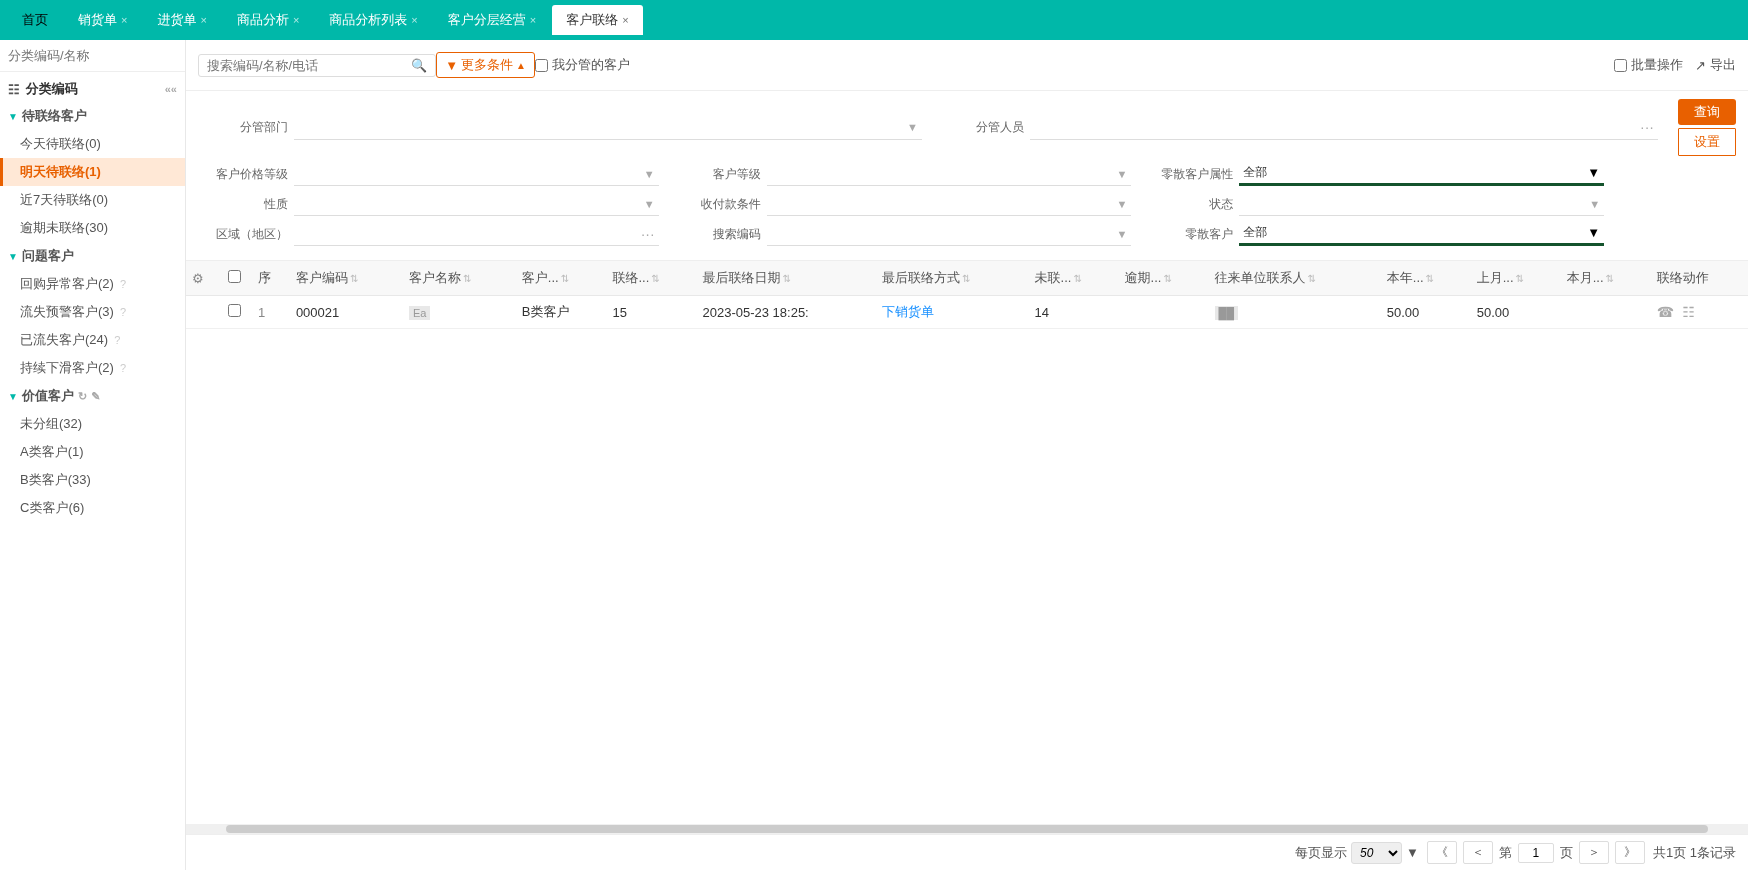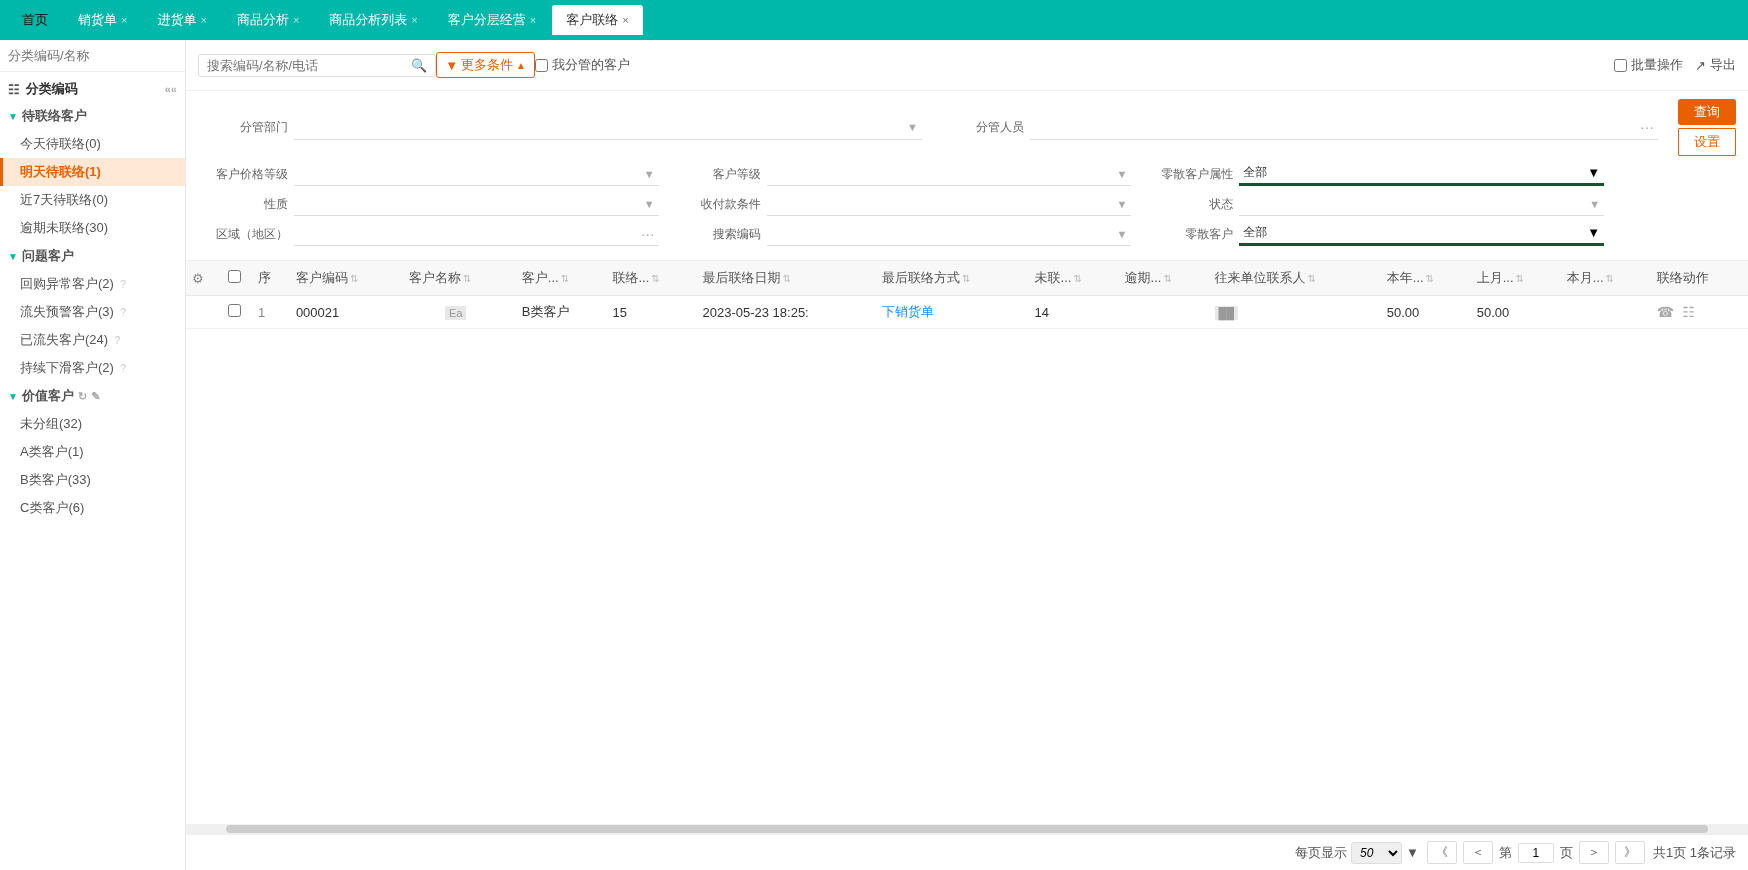--- a/index.html
+++ b/index.html
@@ -334,21 +334,21 @@
             <th>本月...<span class="sort-icon">⇅</span></th>
             <th>联络动作</th>
           </tr>
         </thead>
         <tbody>
           <tr>
             <td></td>
             <td><input type="checkbox" style=""></td>
             <td><span class="row-num">1</span></td>
             <td><span>000021</span></td>
-            <td><span style="background:#e8e8e8; color:#999; padding:1px 4px; font-size:11px;margin-left:36px;">Ea</span></td>
+            <td><span style="background:#e8e8e8; color:#999; padding:1px 4px; font-size:11px;">Ea</span></td>
             <td>B类客户</td>
             <td>15</td>
             <td>2023-05-23 18:25:</td>
             <td><a class="link-text">下销货单</a></td>
             <td>14</td>
             <td></td>
             <td><span style="background:#e8e8e8; color:#999; padding:1px 4px; font-size:11px;">██</span></td>
             <td>50.00</td>
             <td>50.00</td>
             <td></td>

